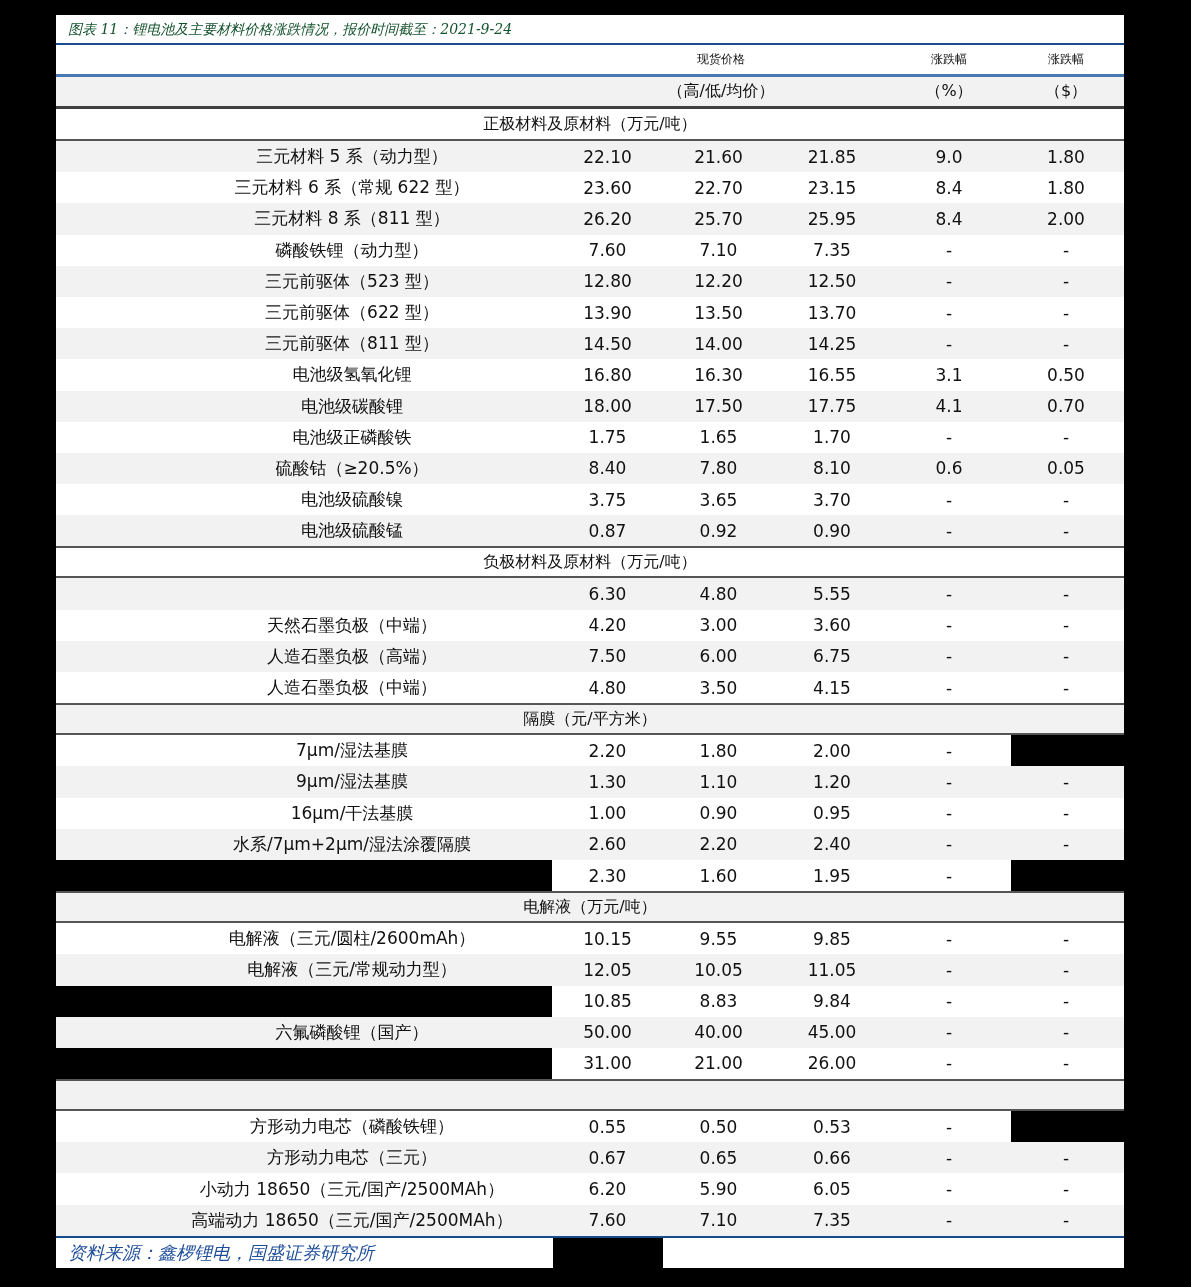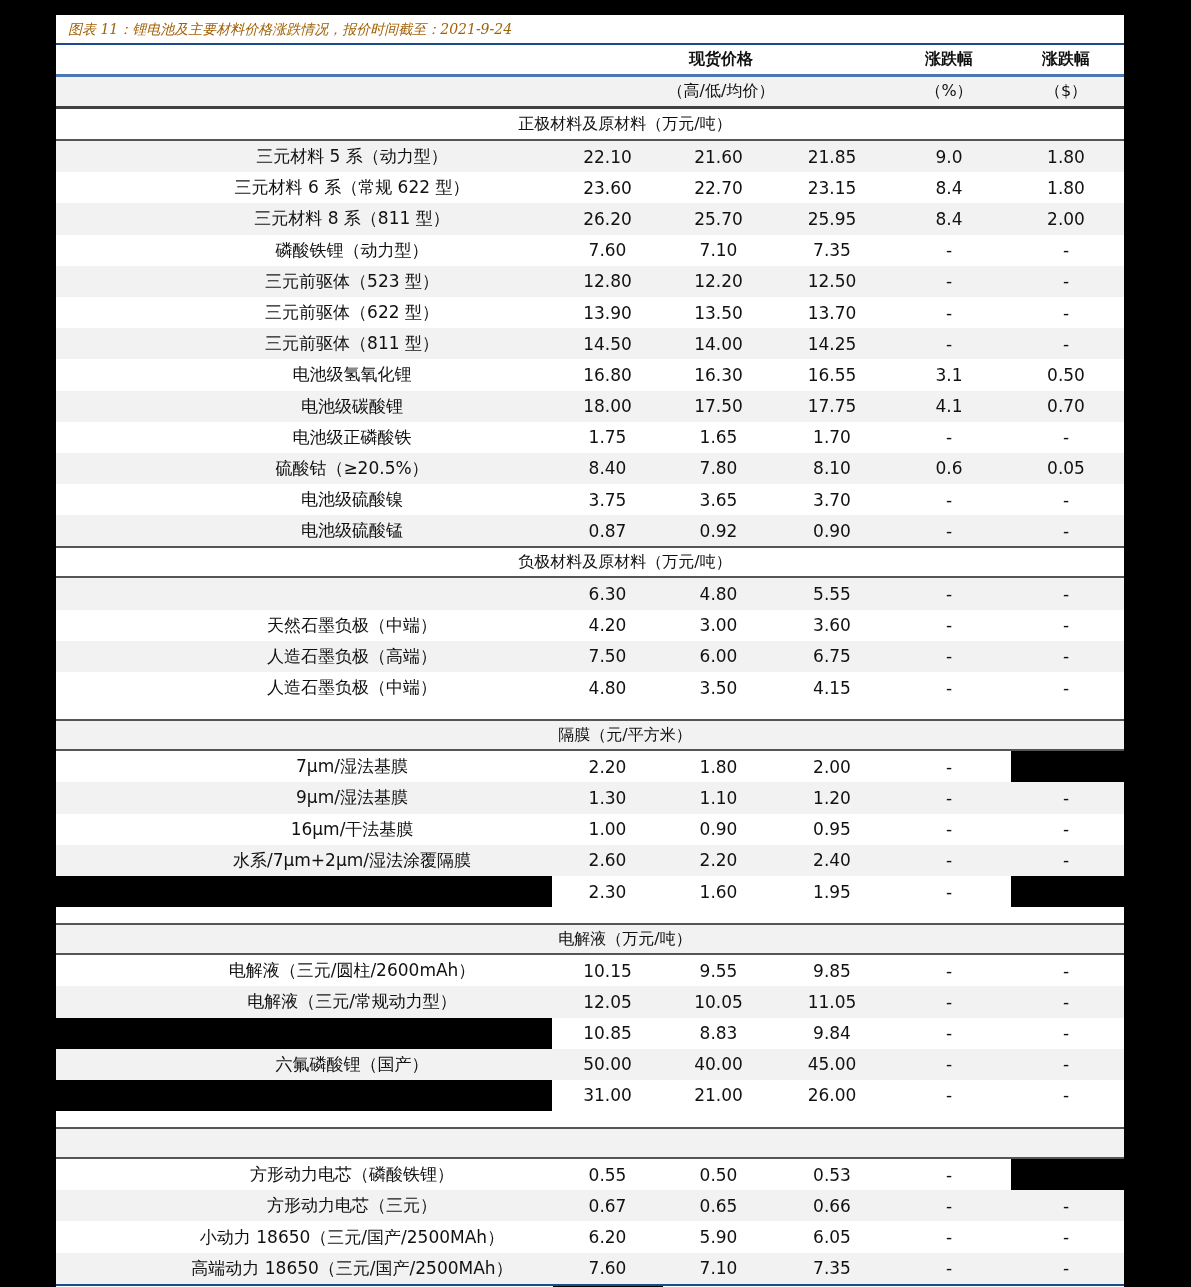--- a/index.html
+++ b/index.html
@@ -3,44 +3,44 @@
 <meta charset="utf-8">
 <style>
   html, body { margin: 0; padding: 0; }
   body {
     width: 1191px; height: 1287px; background: #000000; position: relative; overflow: hidden;
     font-family: "DejaVu Sans", "Liberation Sans", sans-serif; color: #111;
   }
   .panel { position: absolute; left: 56px; top: 15px; width: 1068px; background: #ffffff; }
   .title {
     height: 28px; line-height: 28px; padding-left: 12px; font-size: 14px; font-style: italic;
-    color: #a16207; font-family: "DejaVu Serif", "Liberation Serif", serif;
+    color: #14532d; font-family: "DejaVu Serif", "Liberation Serif", serif;
     border-bottom: 2px solid #1a4c8c;
   }
   .row { position: relative; height: 31.2px; box-sizing: border-box; }
   .row.grey { background: #f2f2f2; }
   .row.white { background: #ffffff; }
   .cell {
     position: absolute; top: 0; height: 100%; display: flex; align-items: center; justify-content: center;
     font-size: 17px; white-space: nowrap;
   }
   .c-label { left: 0; width: 496px; margin-left: 48px; }
   .c-high { left: 496px; width: 111px; }
   .c-low  { left: 607px; width: 111px; }
   .c-avg  { left: 718px; width: 116px; }
   .c-pct  { left: 834px; width: 118px; }
   .c-usd  { left: 952px; width: 116px; }
   .c-spot { left: 496px; width: 338px; }
   .hdr1 { height: 32px; border-bottom: 3px solid #4a78b4; }
-  .hdr1 .cell { font-weight: bold; font-size: 16px; }
+  .hdr1 .cell { font-weight: normal; font-size: 12px; }
   .hdr2 { height: 32px; background: #f2f2f2; border-bottom: 3px solid #404040; }
   .hdr2 .cell { font-size: 16px; }
   .section { height: 32px; background: #ffffff; border-bottom: 2px solid #555555; }
-  .section.grey { background: #f2f2f2; margin-top: 16px; }
-  .section .cell { left: 0; width: 100%; font-size: 16px; padding-left: 35px; }
+  .section.grey { background: #f2f2f2; }
+  .section .cell { left: 0; width: 100%; font-size: 16px; }
   .section-top { border-top: 2px solid #555555; }
   .redact { position: absolute; top: 0; height: 100%; background: #000000; }
   .footer {
     height: 30px; line-height: 30px; padding-left: 12px; font-size: 18px; font-style: italic; color: #1f4e9a;
     font-family: "DejaVu Serif", "Liberation Serif", serif; border-top: 2px solid #1a4c8c; position: relative;
   }
   .footer .redact { top: 0; }
 </style>
 </head>
 <body>

